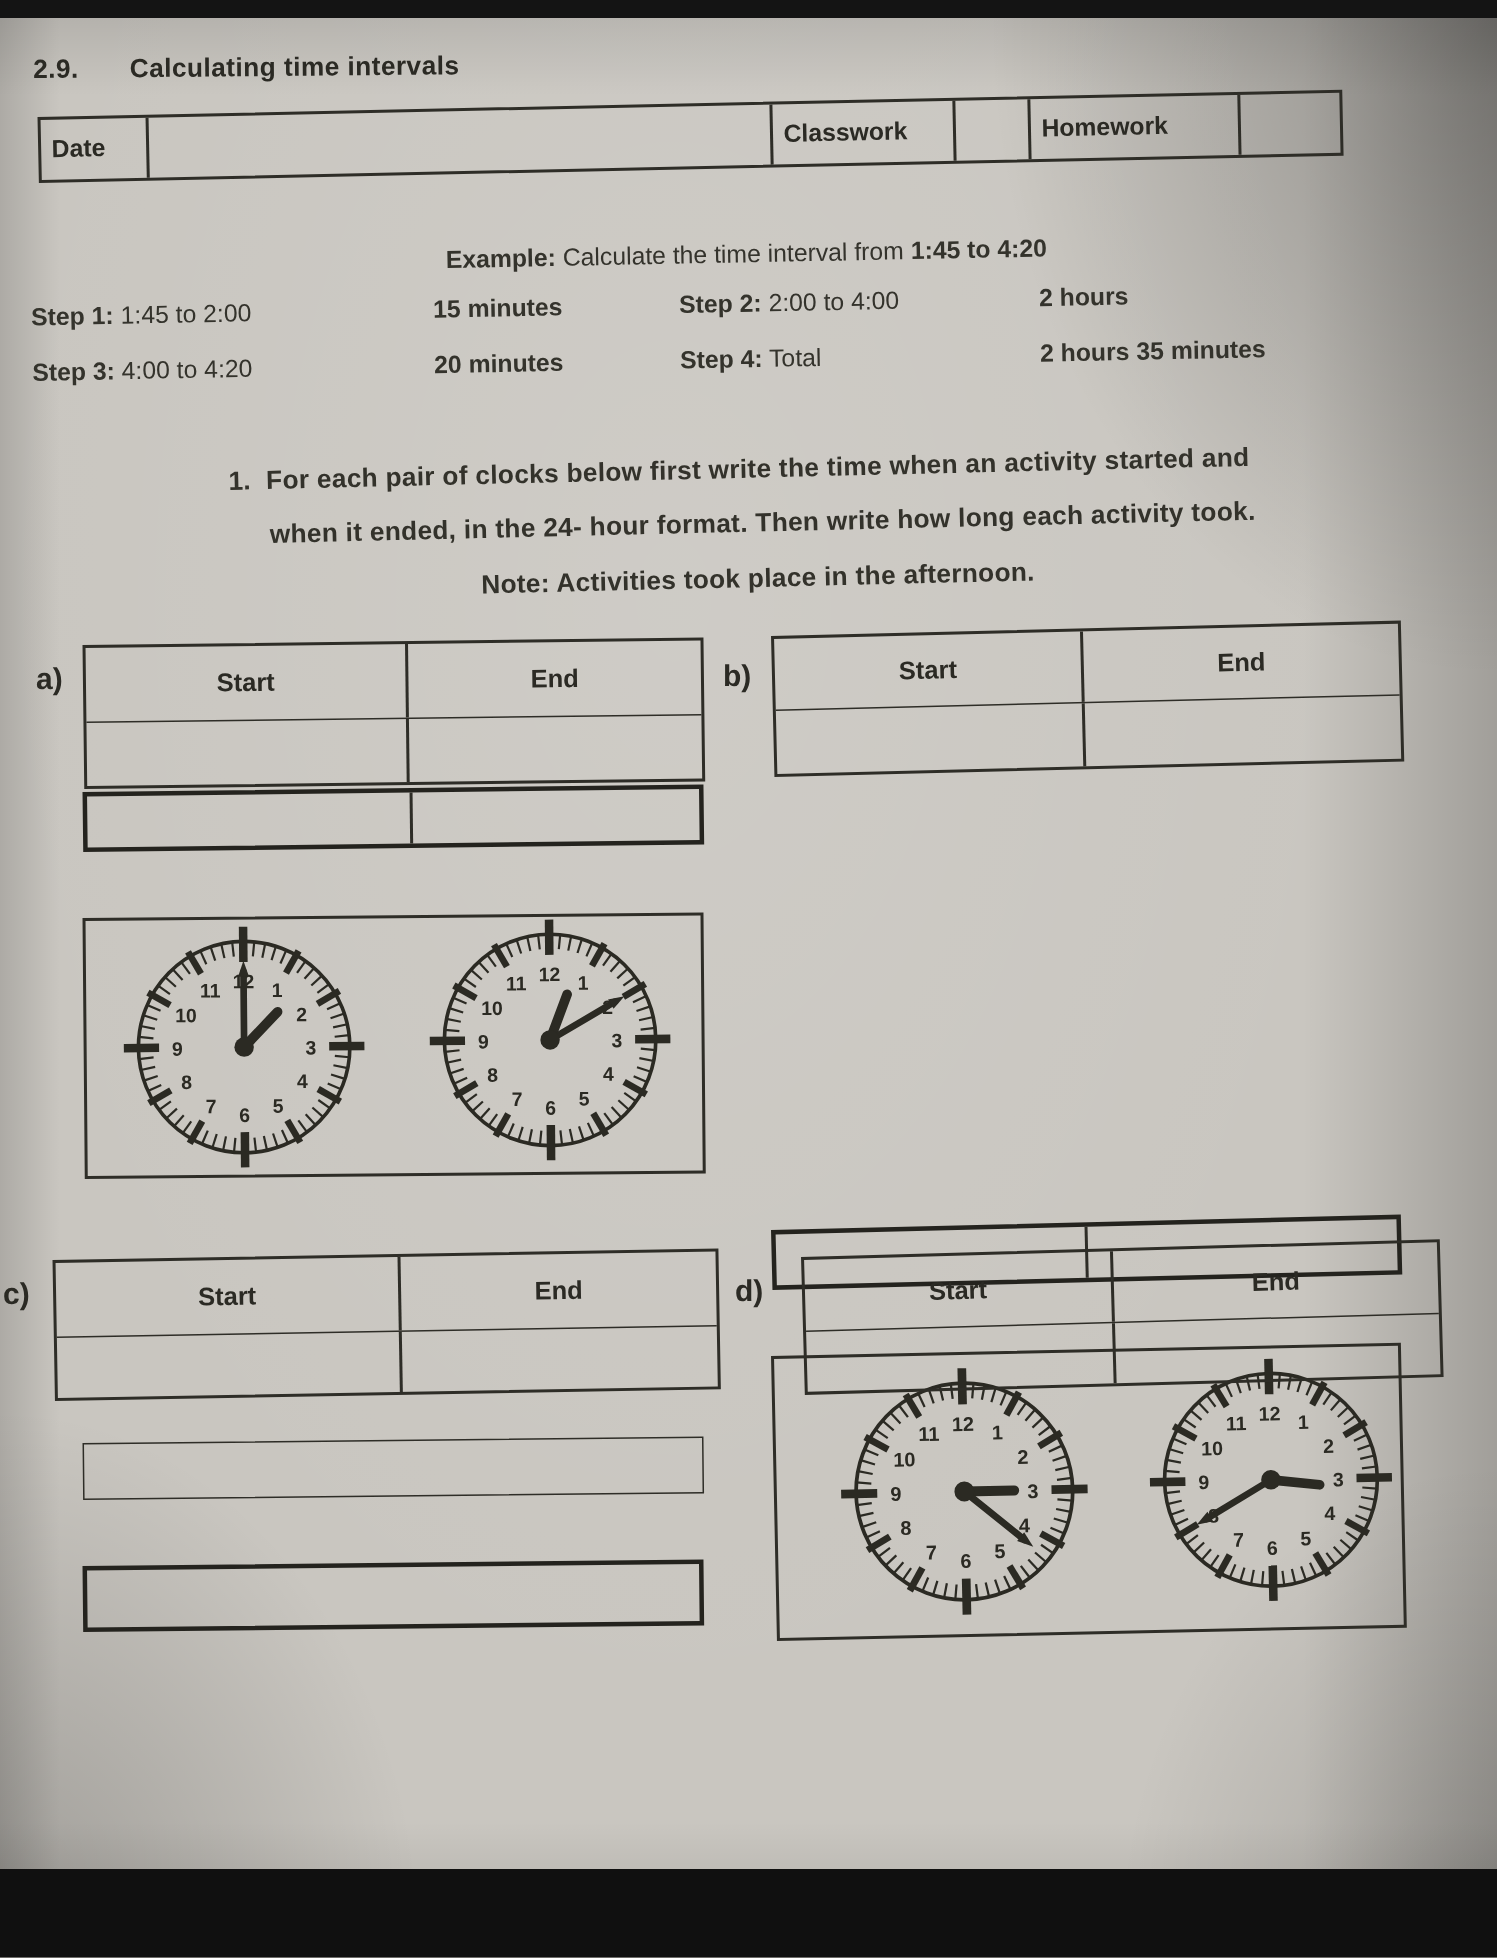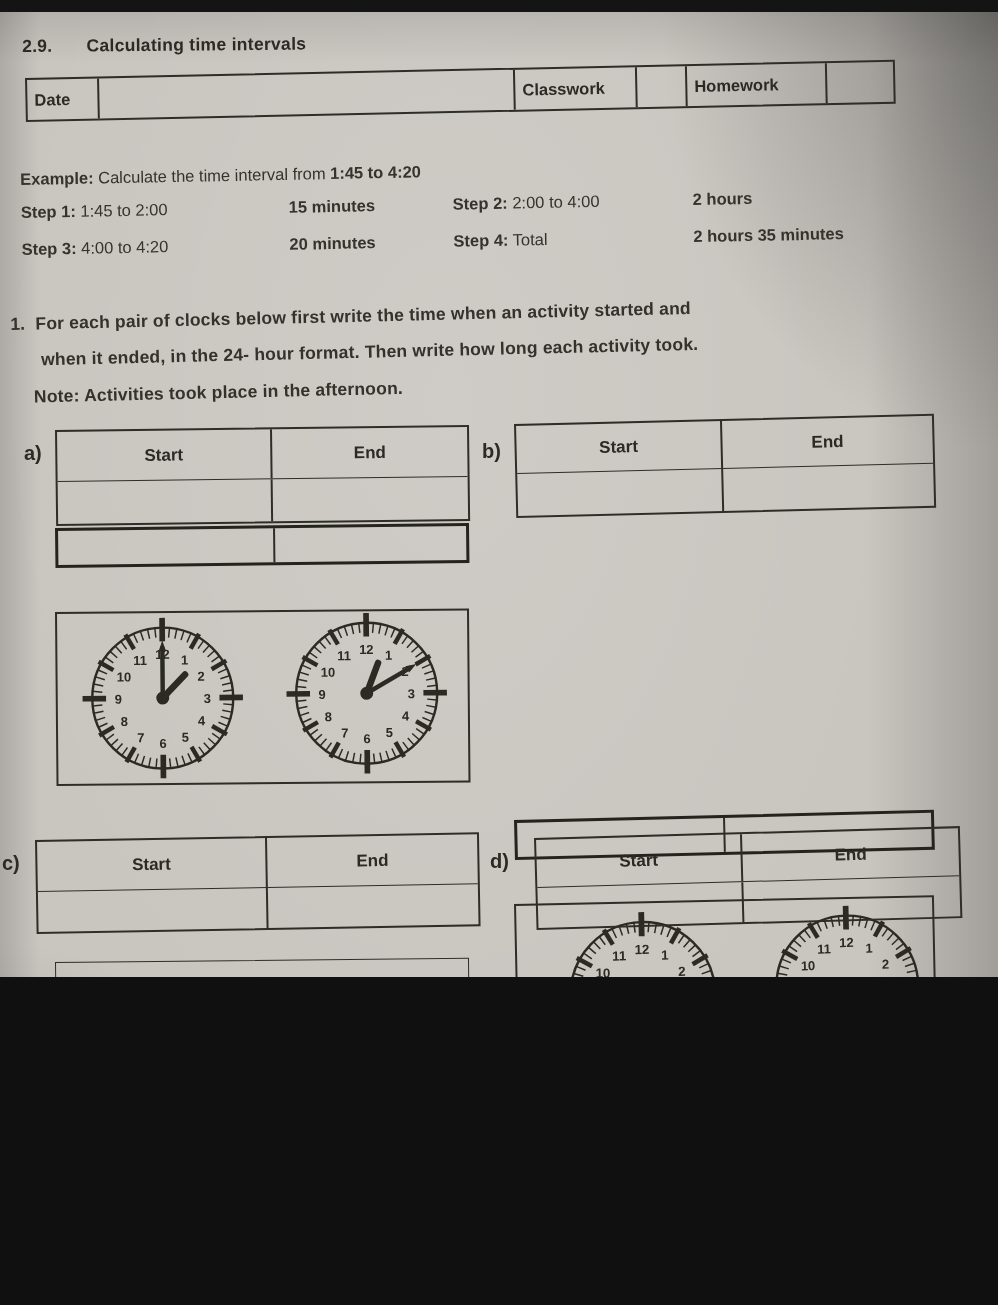--- a/index.html
+++ b/index.html
@@ -1,17 +1,17 @@
 <!DOCTYPE html>
 <html><head>
 <meta charset="utf-8">
 <style>
   html,body{margin:0;padding:0;background:#101010;}
-  #photo{position:relative;width:998px;height:977px;overflow:hidden;
-    background:#141414;font-family:"Liberation Sans","DejaVu Sans",sans-serif;}
+  #photo{position:relative;width:998px;height:1246px;overflow:hidden;
+    background:#141414;font-family:"Liberation Sans","DejaVu Sans",sans-serif;text-align:center;}
   #paper{position:absolute;left:0;top:12px;width:998px;height:1293px;
     background:
       radial-gradient(ellipse at 100% 0%, rgba(0,0,0,0.30), transparent 24%),
       radial-gradient(ellipse at 0% 100%, rgba(0,0,0,0.22), transparent 20%),
       radial-gradient(ellipse at 100% 100%, rgba(0,0,0,0.18), transparent 18%),
       radial-gradient(ellipse at 45% 30%, rgba(255,255,255,0.10), transparent 60%),
       linear-gradient(90deg, rgba(0,0,0,0.14), rgba(0,0,0,0) 4%, rgba(0,0,0,0) 87%, rgba(0,0,0,0.20)),
       linear-gradient(180deg, rgba(0,0,0,0.10), rgba(0,0,0,0) 4%, rgba(0,0,0,0) 93%, rgba(0,0,0,0.14)),
       #c9c6c0;
     color:#2f2e28;}

